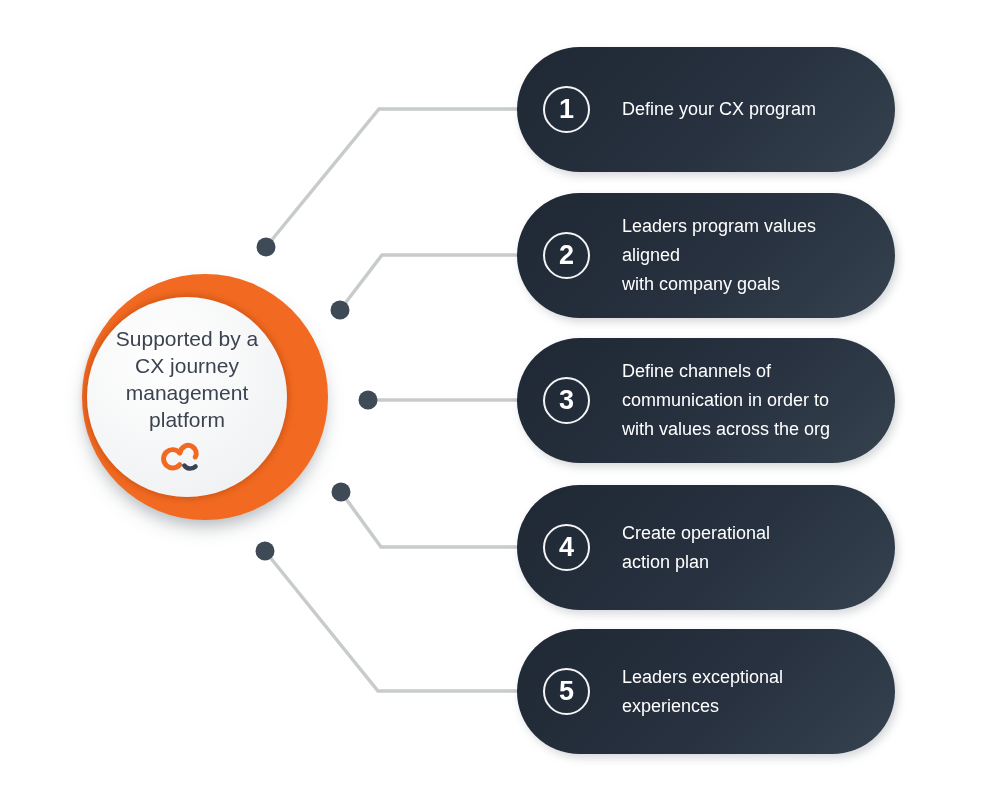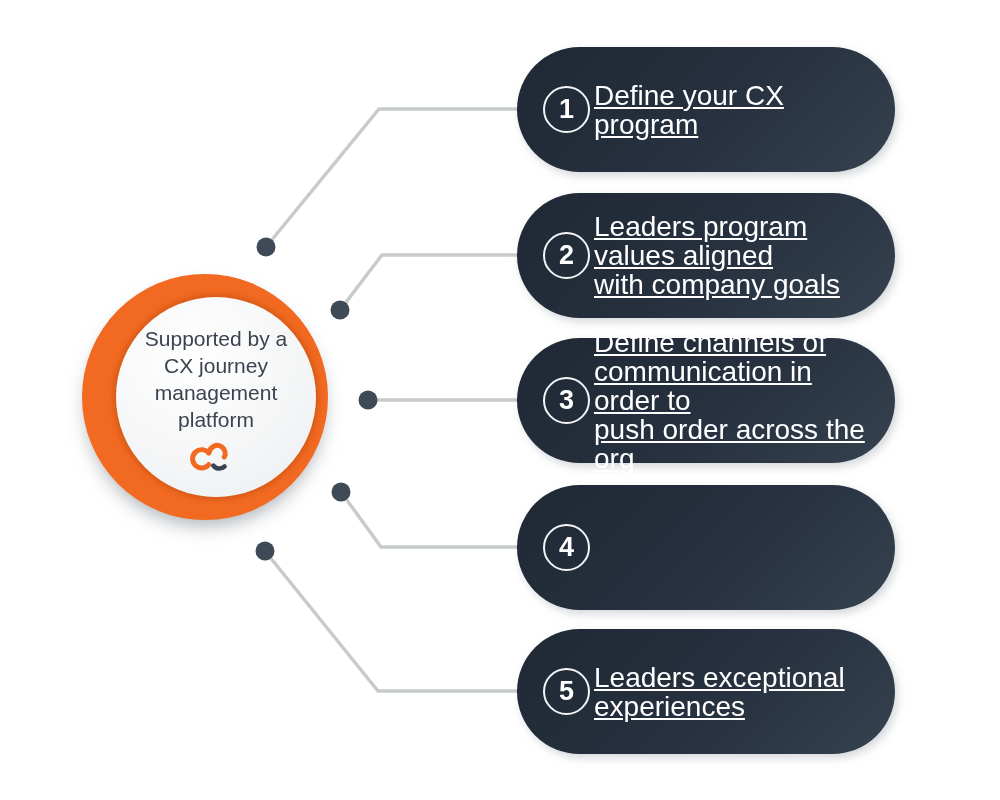--- a/index.html
+++ b/index.html
@@ -27,21 +27,21 @@
     position: absolute;
     left: 82px; top: 274px;
     width: 246px; height: 246px;
     border-radius: 50%;
     background: #f26a21;
     box-shadow: 0 10px 18px -4px rgba(100,110,120,0.5);
     z-index: 2;
   }
   .hub-inner {
     position: absolute;
-    left: 34px; top: 23px;
+    left: 5px; top: 23px;
     width: 200px; height: 200px;
     border-radius: 50%;
     background: radial-gradient(circle at 38% 30%, #ffffff 0%, #f4f5f6 60%, #ebedee 100%);
     box-shadow: 0 0 6px 2px rgba(166,60,10,0.45);
     display: flex;
     flex-direction: column;
     align-items: center;
     justify-content: center;
     text-align: center;
   }
@@ -85,27 +85,26 @@
     border-radius: 50%;
     box-sizing: border-box;
     display: flex;
     align-items: center;
     justify-content: center;
     font-size: 27px;
     font-weight: bold;
     color: #ffffff;
   }
   .pill-text {
-    margin-left: 4px;
+    margin-left: 32px;
     margin-right: 20px;
     white-space: pre-line;
-    font-size: 28px;
+    font-size: 18px;
     line-height: 29px;
     color: #ffffff;
-    text-decoration: underline;
   }
 </style>
 </head>
 <body>
 
 <div class="canvas">
 
   <svg class="connectors" viewBox="0 0 1000 800">
     <polyline points="266,247 379,109 520,109" fill="none" stroke="#c7cbcc" stroke-width="3.5"></polyline>
     <polyline points="340,310 382,255 520,255" fill="none" stroke="#c7cbcc" stroke-width="3.5"></polyline>
@@ -141,25 +140,27 @@
   <div class="pill pill-2">
     <div class="pill-num">2</div>
     <div class="pill-text">Leaders program values aligned
 with company goals</div>
   </div>
 
   <div class="pill pill-3">
     <div class="pill-num">3</div>
     <div class="pill-text">Define channels of
 communication in order to
-push order across the org</div>
+with values across the org</div>
   </div>
 
   <div class="pill pill-4">
     <div class="pill-num">4</div>
+    <div class="pill-text">Create operational
+action plan</div>
   </div>
 
   <div class="pill pill-5">
     <div class="pill-num">5</div>
     <div class="pill-text">Leaders exceptional
 experiences</div>
   </div>
 
 </div>
 

